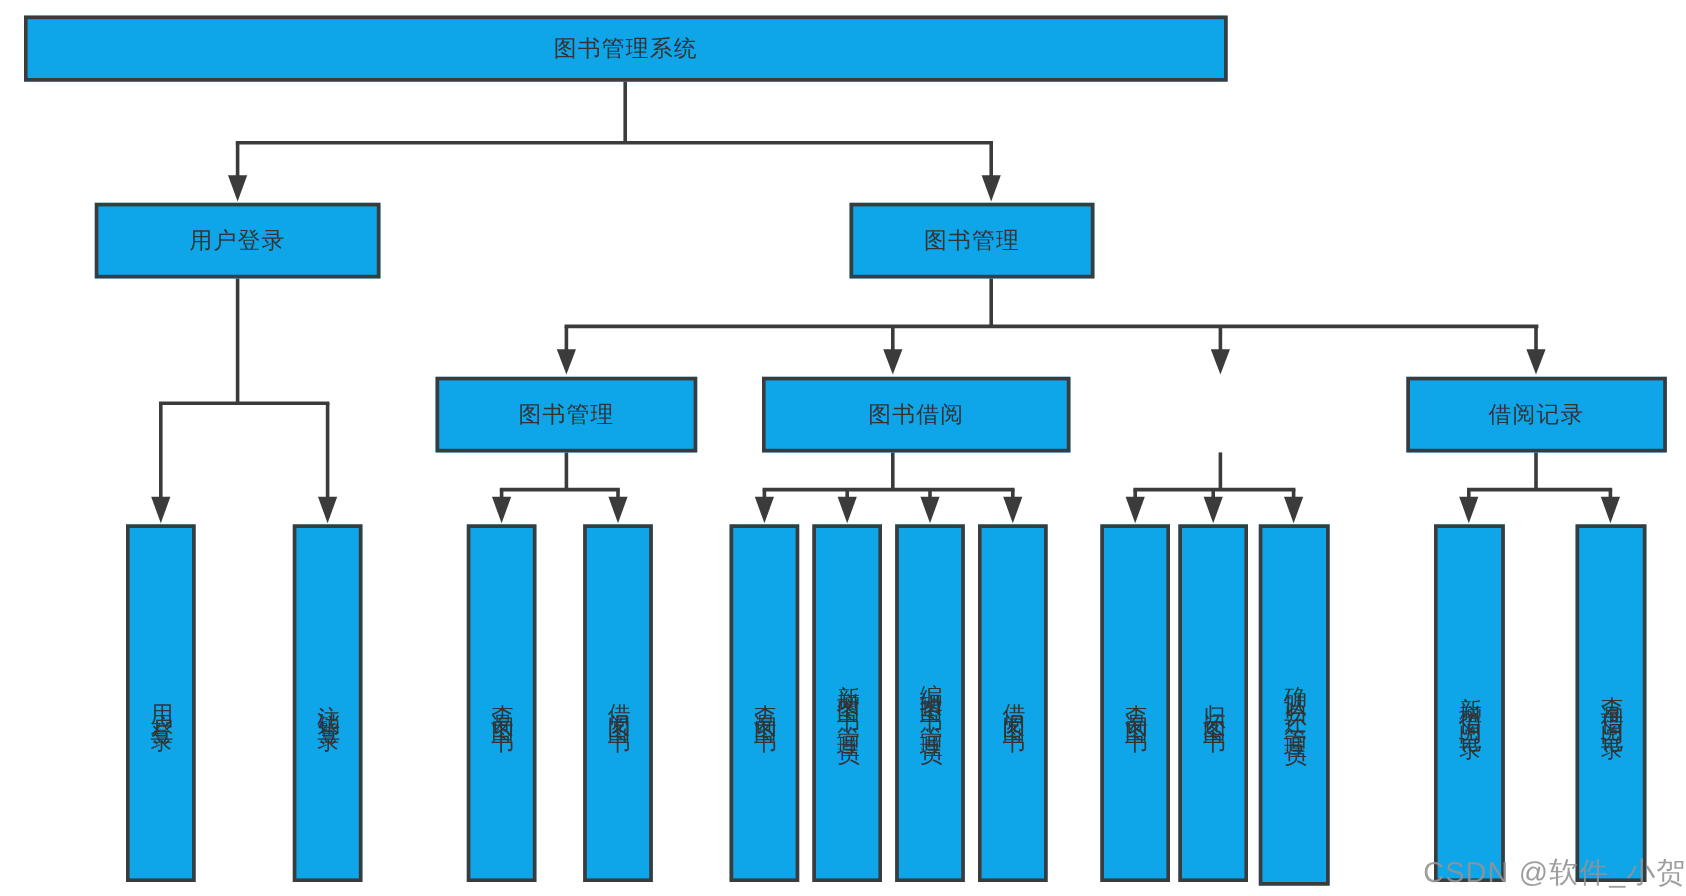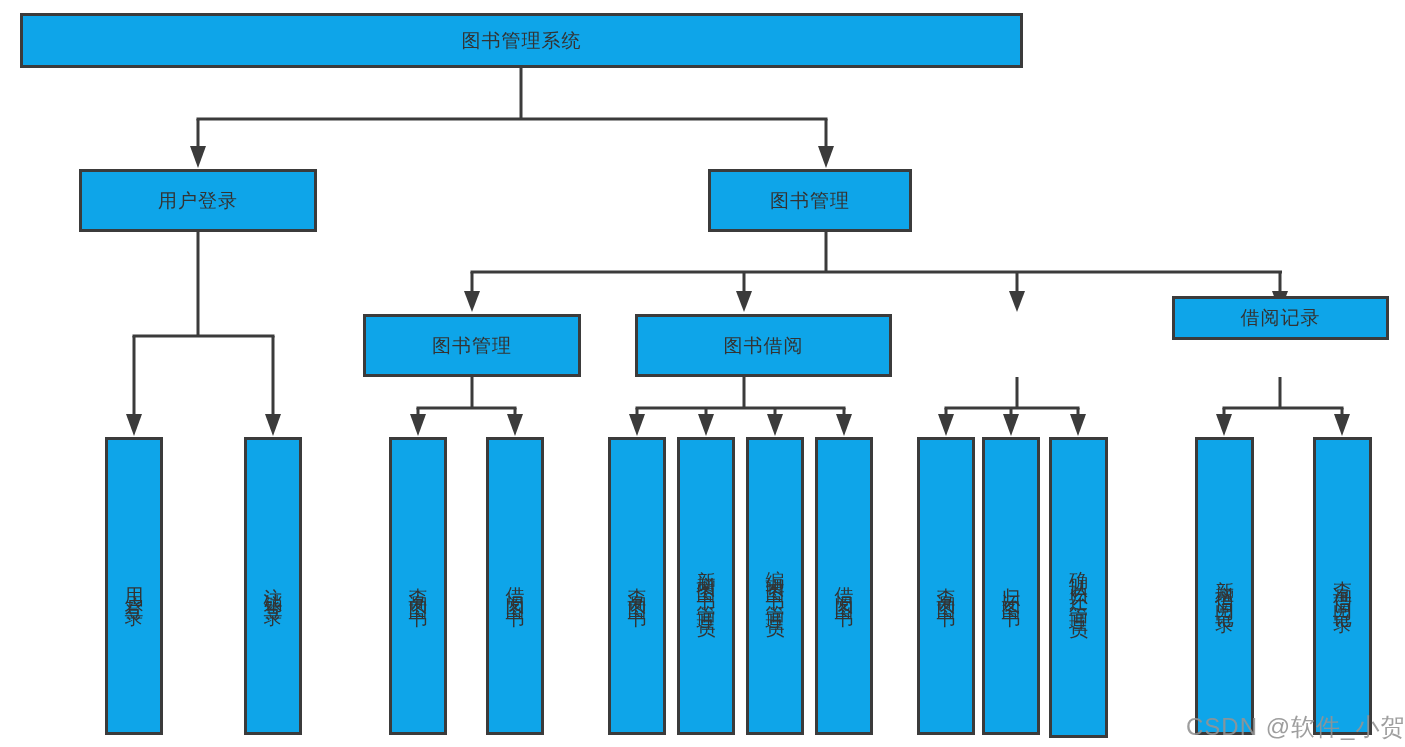--- a/index.html
+++ b/index.html
@@ -130,21 +130,21 @@
   <div class="node" style="left:708px;top:169px;width:204px;height:63px">
     <span>图书管理</span>
   </div>
 
   <div class="node" style="left:363px;top:314px;width:218px;height:63px">
     <span>图书管理</span>
   </div>
   <div class="node" style="left:635px;top:314px;width:257px;height:63px">
     <span>图书借阅</span>
   </div>
-  <div class="node" style="left:1172px;top:296px;width:217px;height:44px">
+  <div class="node" style="left:1172px;top:314px;width:217px;height:63px">
     <span>借阅记录</span>
   </div>
 
   <div class="node vnode" style="left:105px;top:437px;width:58px;height:298px">
     <span class="vlbl">用户登录</span>
   </div>
   <div class="node vnode" style="left:244px;top:437px;width:58px;height:298px">
     <span class="vlbl">注销登录</span>
   </div>
 

